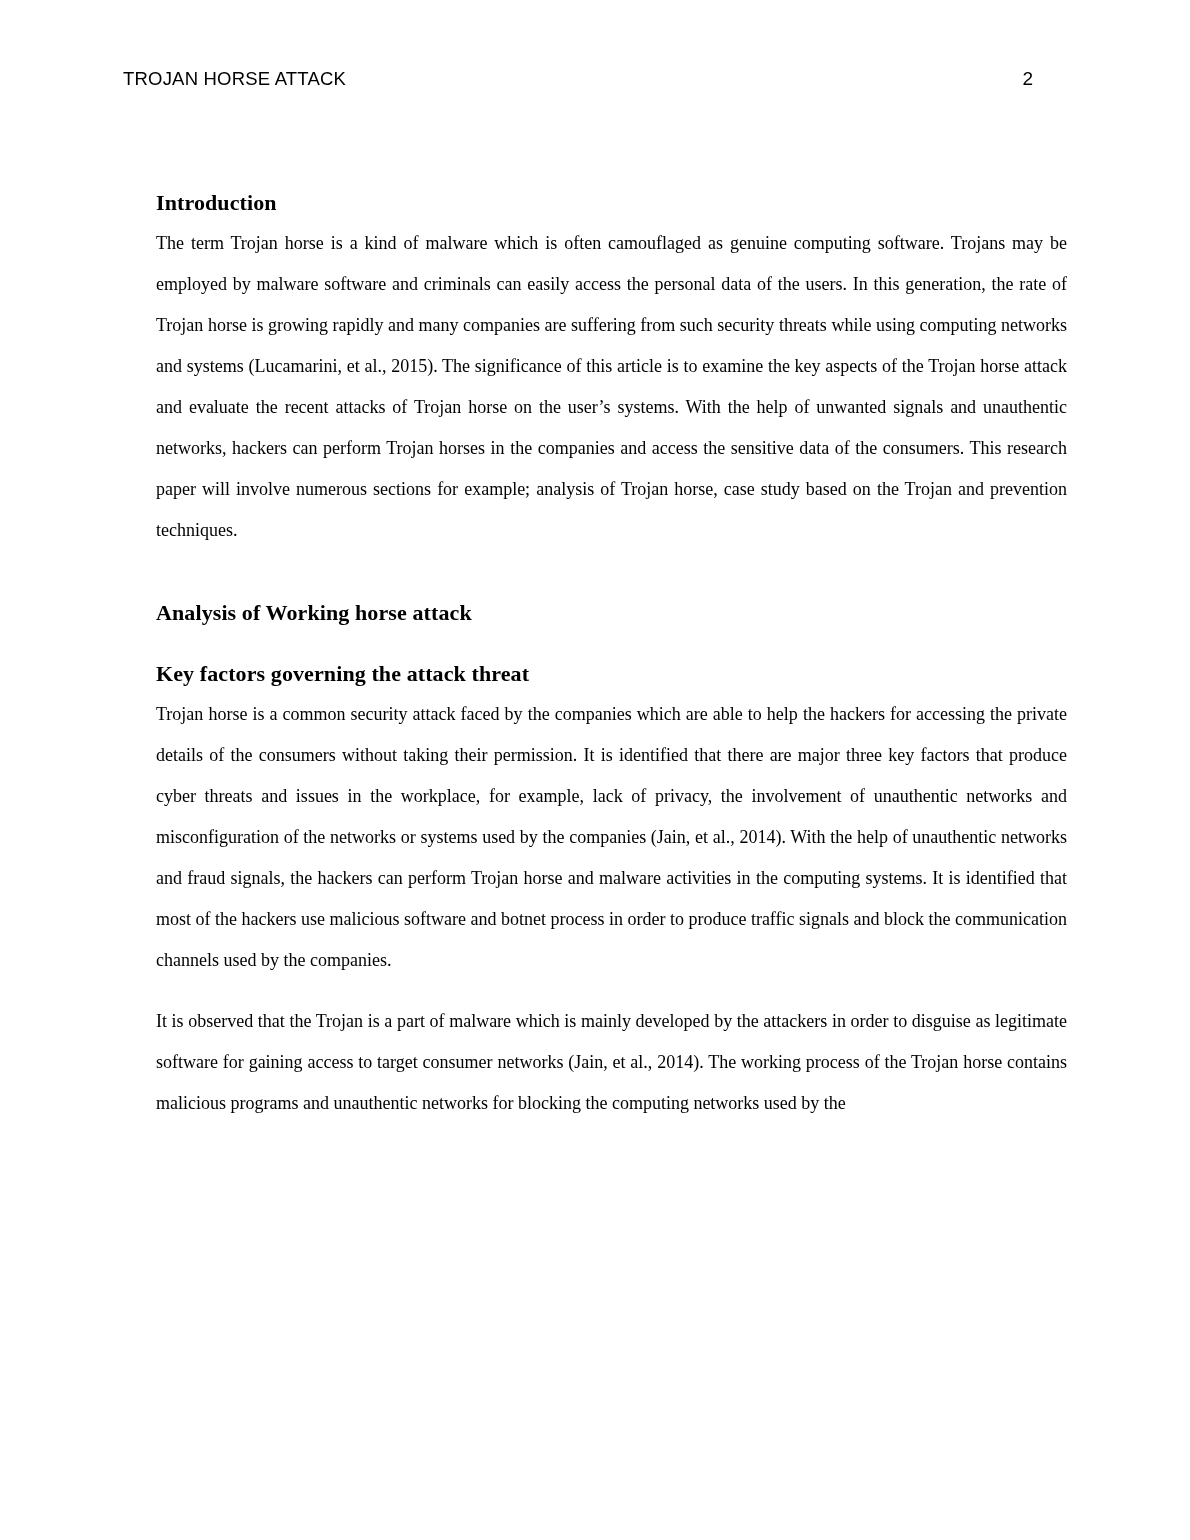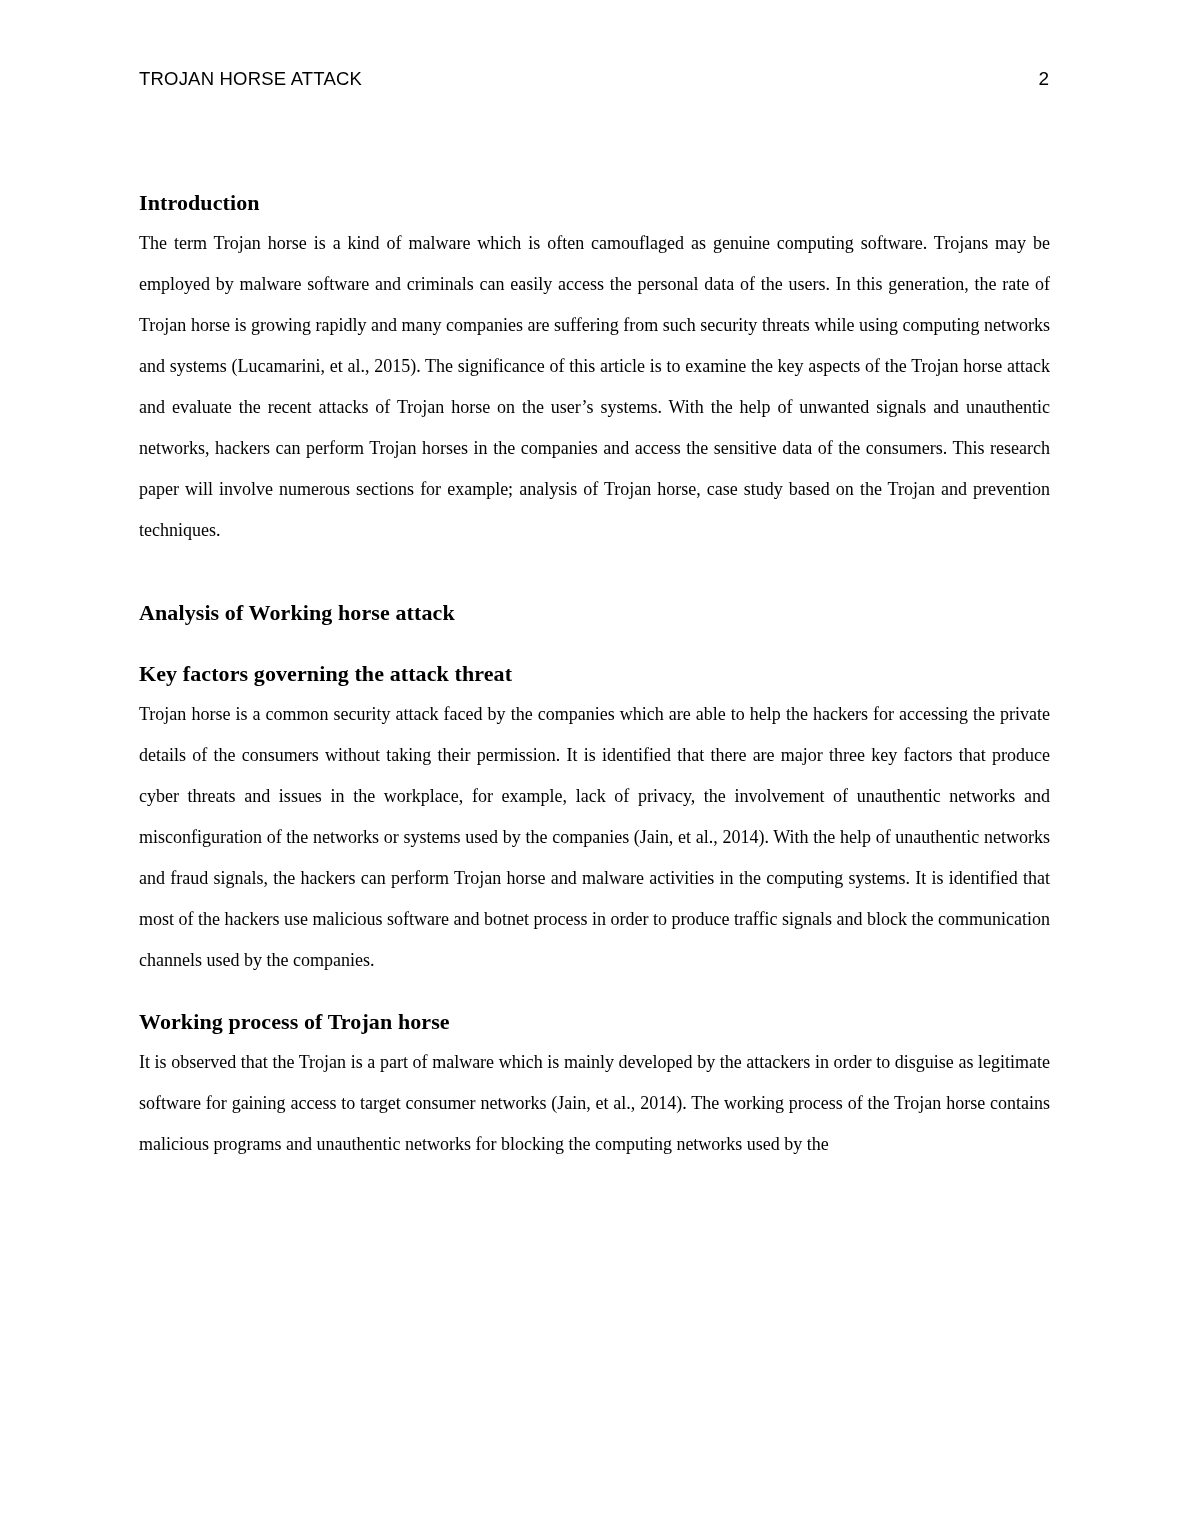--- a/index.html
+++ b/index.html
@@ -17,21 +17,21 @@
     width: 1190px;
     height: 1540px;
     background: #ffffff;
     overflow: hidden;
     box-sizing: border-box;
   }
 
   
   .running-header {
     position: absolute;
-    left: 139px;
+    left: 123px;
     top: 68px;
     width: 910px;
     height: 28px;
     display: flex;
     align-items: baseline;
     justify-content: space-between;
   }
   .running-header-title {
     font-family: "Liberation Sans", "DejaVu Sans", sans-serif;
     font-size: 18.5px;
@@ -43,21 +43,21 @@
   .running-header-pageno {
     font-family: "Liberation Sans", "DejaVu Sans", sans-serif;
     font-size: 19px;
     font-weight: 400;
     color: #000000;
   }
 
   
   .content {
     position: absolute;
-    left: 139px;
+    left: 156px;
     top: 182px;
     width: 911px;
   }
 
   h2.section-heading,
   h3.sub-heading {
     margin: 0;
     font-family: "Liberation Serif", "DejaVu Serif", serif;
     font-weight: bold;
     font-size: 22px;
@@ -105,18 +105,17 @@
     <h2 class="section-heading">Analysis of Working horse attack</h2>
 
     <div class="gap-half"></div>
 
     <h3 class="sub-heading">Key factors governing the attack threat</h3>
 
     <p class="body-text last-of-block">Trojan horse is a common security attack faced by the companies which are able to help the hackers for accessing the private details of the consumers without taking their permission. It is identified that there are major three key factors that produce cyber threats and issues in the workplace, for example, lack of privacy, the involvement of unauthentic networks and misconfiguration of the networks or systems used by the companies (Jain, et al., 2014). With the help of unauthentic networks and fraud signals, the hackers can perform Trojan horse and malware activities in the computing systems. It is identified that most of the hackers use malicious software and botnet process in order to produce traffic signals and block the communication channels used by the companies.</p>
 
     <div class="gap-half"></div>
 
-    <h3 class="sub-heading">Working process of Trojan horse</h3>
 
     <p class="body-text">It is observed that the Trojan is a part of malware which is mainly developed by the attackers in order to disguise as legitimate software for gaining access to target consumer networks (Jain, et al., 2014). The working process of the Trojan horse contains malicious programs and unauthentic networks for blocking the computing networks used by the</p>
 
   </div>
 </div>
 
 </body></html>

